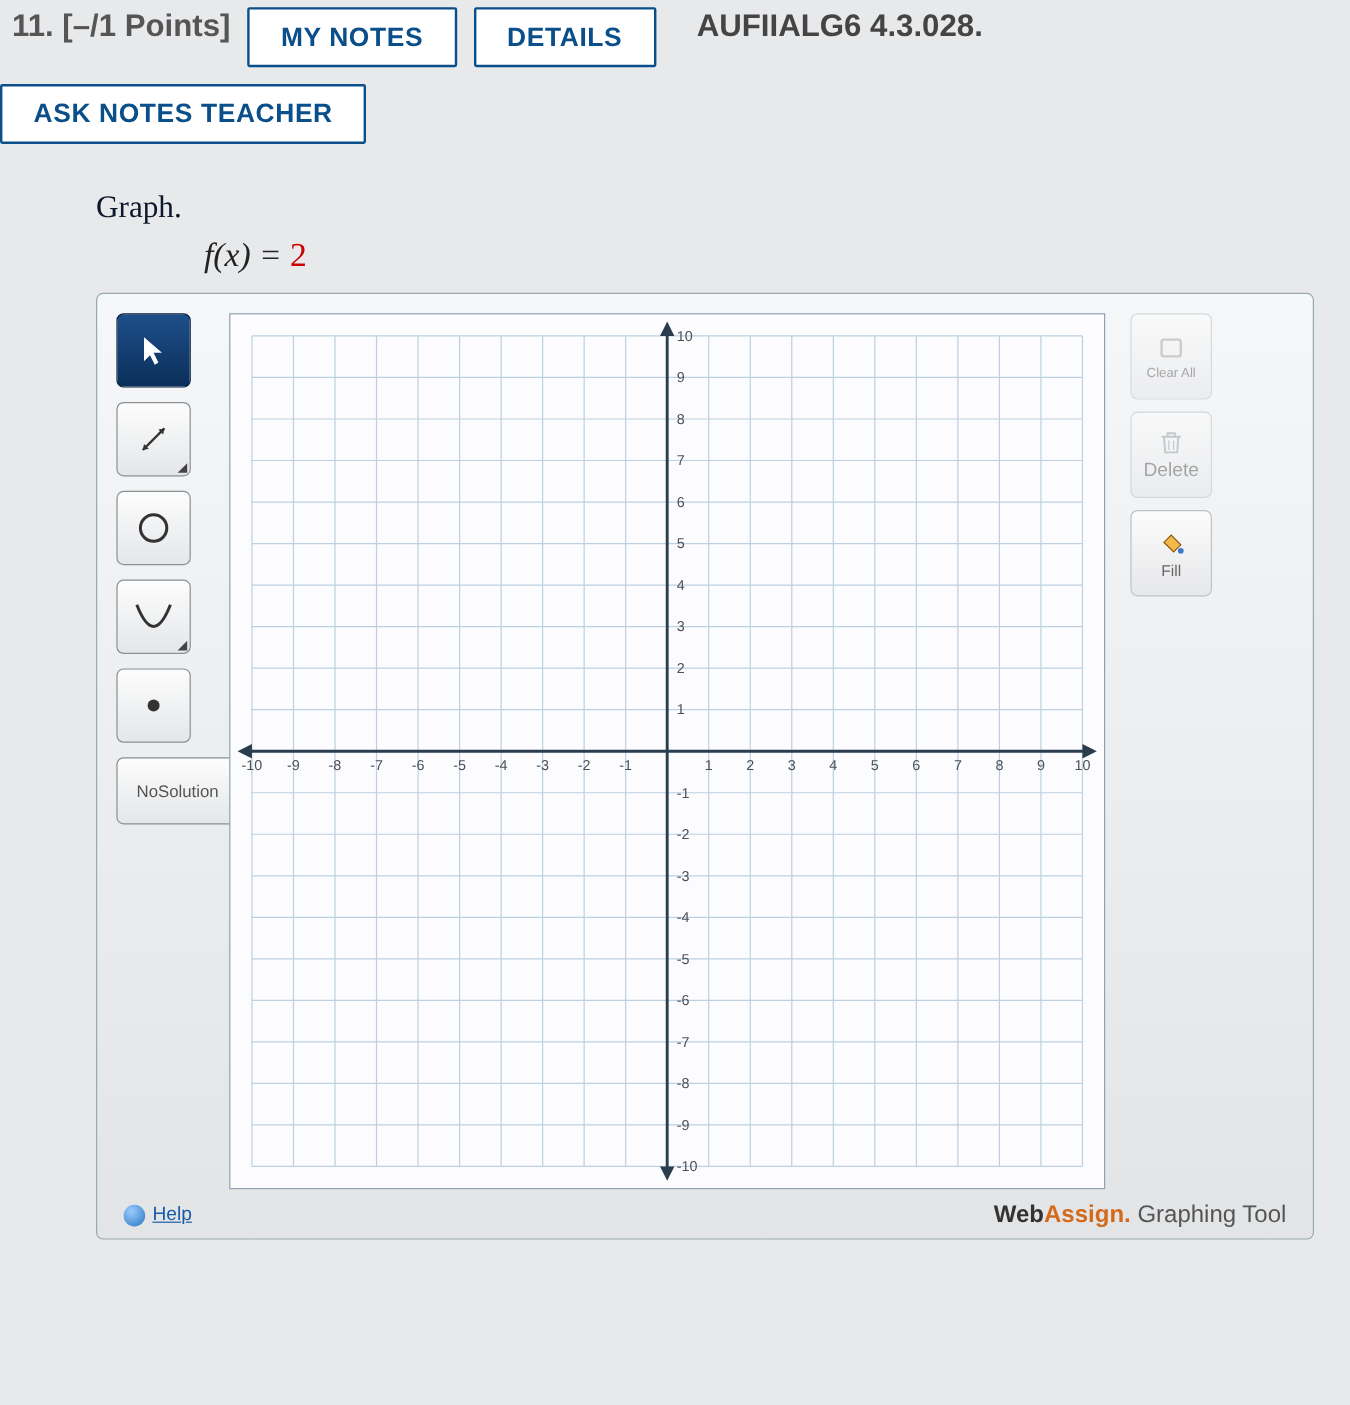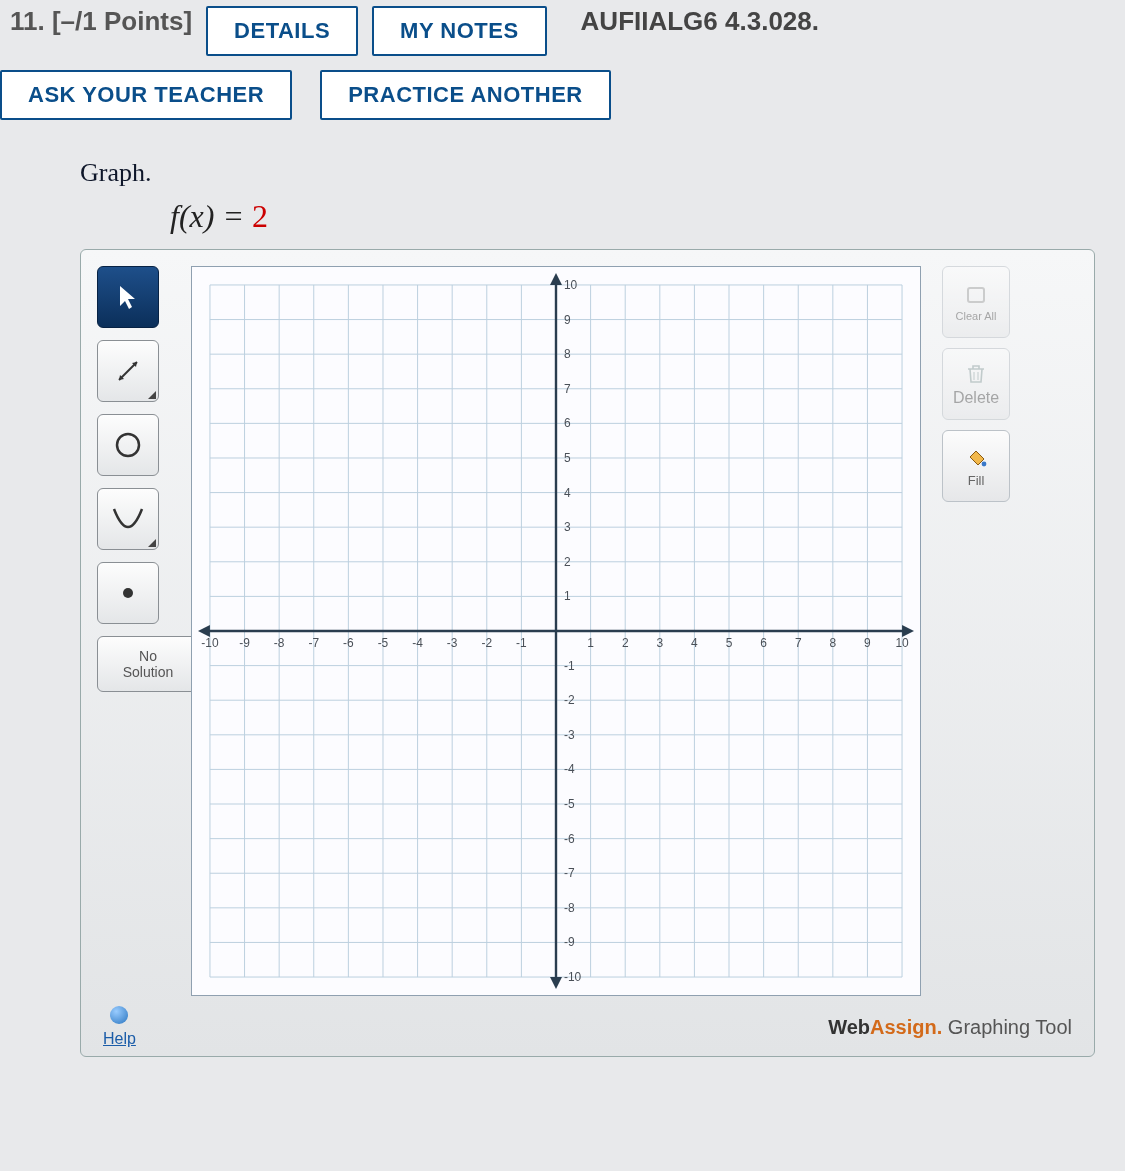--- a/index.html
+++ b/index.html
@@ -45,21 +45,21 @@
   }
   .prompt-block {
     margin: 20px 0 8px 80px;
     font-family: Georgia, 'Times New Roman', serif;
     font-size: 26px;
     color: #0f172a;
   }
   .func {
     margin: 10px 0 14px 170px;
     font-style: italic;
-    font-size: 32px;
+    font-size: 28px;
     font-family: Georgia, 'Times New Roman', serif;
     color: #222;
   }
   .func .red { color: #c00; font-style: normal; }
   .tool-container {
     margin: 0 30px 20px 80px;
     background: linear-gradient(#f6f7f8, #e2e4e6);
     border: 1px solid #9aa;
     border-radius: 6px;
     padding: 16px 16px 4px 16px;
@@ -101,21 +101,21 @@
   }
   .no-sol {
     width: 102px;
     height: 56px;
     background: linear-gradient(#fdfdfd, #e4e6e8);
     border: 1px solid #8a8f94;
     border-radius: 6px;
     font-size: 14px;
     color: #555;
     display: flex;
-    flex-direction: column;
+    flex-direction: row;
     align-items: center;
     justify-content: center;
     cursor: pointer;
     line-height: 1.15;
   }
   .graph-wrap {
     position: relative;
     width: 730px;
     height: 730px;
     background: #fcfcff;
@@ -153,47 +153,45 @@
     padding: 2px 6px 4px 6px;
   }
   .help-link {
     color: #1a5ca8;
     font-size: 16px;
     text-decoration: underline;
     cursor: pointer;
     display: flex;
     align-items: center;
     gap: 6px;
-    flex-direction: column;
   }
   .help-badge {
     width: 18px; height: 18px; border-radius: 50%;
     background: radial-gradient(circle at 35% 30%, #9cf, #2a75c0);
     display: inline-block;
   }
   .branding {
     font-size: 20px;
     color: #555;
   }
   .branding .wa1 { font-weight: bold; color: #333; }
   .branding .wa2 { font-weight: bold; color: #d36a1a; }
 </style>
 </head>
 <body>
 
 <div class="top-row">
   <span class="qnum">11. [–/1 Points]</span>
+  <button class="pill-btn">MY NOTES</button>
   <button class="pill-btn">DETAILS</button>
-  <button class="pill-btn">MY NOTES</button>
   <span class="ref-code">AUFIIALG6 4.3.028.</span>
 </div>
 
 <div class="second-row">
-  <button class="pill-btn">ASK YOUR TEACHER</button>
-  <button class="pill-btn">PRACTICE ANOTHER</button>
+  <button class="pill-btn">ASK NOTES TEACHER</button>
 </div>
 
 <div class="prompt-block">Graph.</div>
 <div class="func">
   <span>f(x) = </span><span class="red">2</span>
 </div>
 
 <div class="tool-container">
   <div class="tool-body">
 

